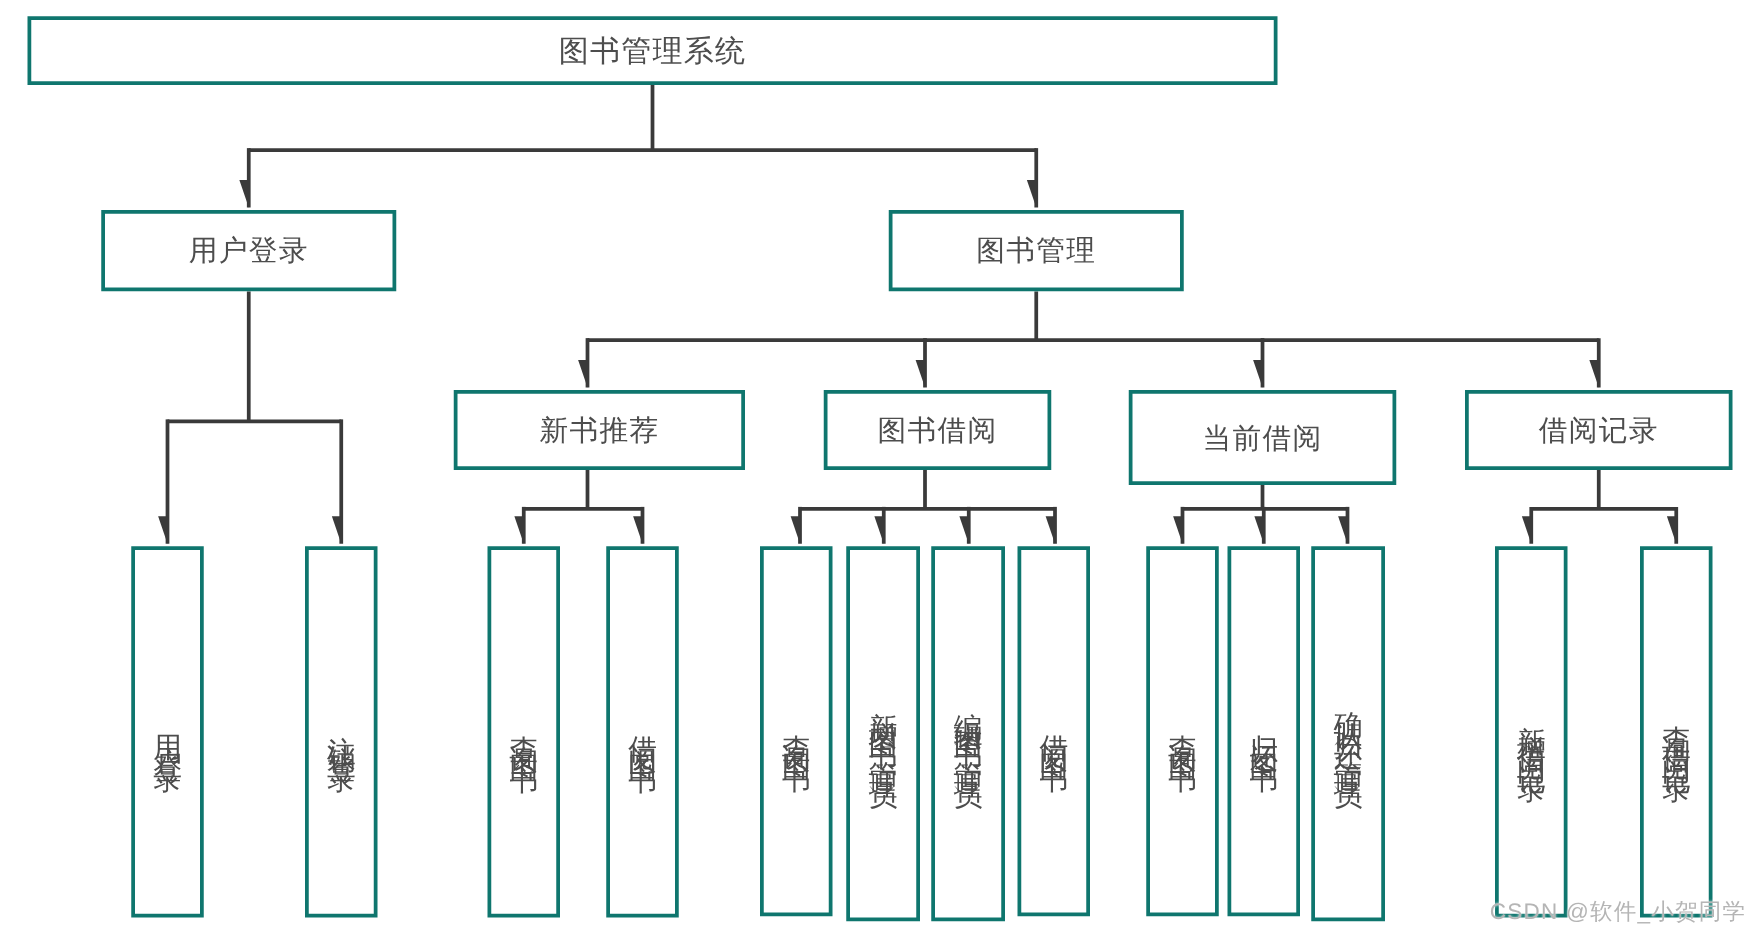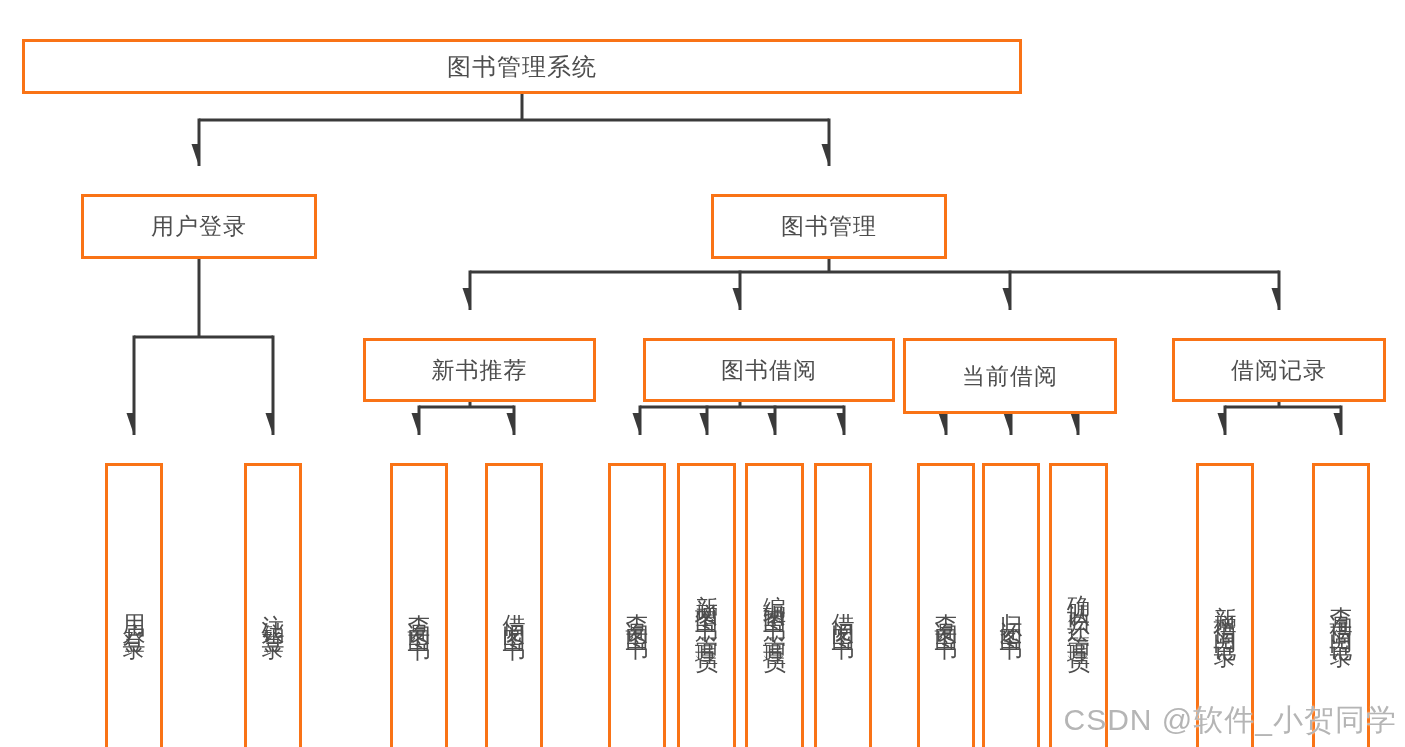--- a/index.html
+++ b/index.html
@@ -12,44 +12,43 @@
     overflow: hidden;
   }
   .connectors {
     position: absolute;
     left: 0; top: 0;
     width: 1405px; height: 747px;
   }
   .node {
     position: absolute;
     background: #ffffff;
-    border: 3px solid #f97316;
+    border: 3px solid #0f766e;
     box-sizing: border-box;
     display: flex;
     align-items: center;
     justify-content: center;
     color: #4d4d4d;
-    margin-top: 26px;
   }
   .hbox { font-size: 23px; letter-spacing: 1px; }
   .hbox.root { font-size: 24px; }
   .vbox span {
     writing-mode: vertical-rl;
     text-orientation: mixed;
     font-size: 23px;
     letter-spacing: 8px;
     line-height: 1;
     white-space: nowrap;
   }
   .vbox { font-size: 23px; }
   .watermark {
     position: absolute;
     right: 8px;
     bottom: 6px;
-    font-size: 30px;
+    font-size: 18px;
     color: #b5b5b5;
     letter-spacing: 1px;
     pointer-events: none;
     text-shadow: 0 0 2px #ffffff;
   }
 </style>
 </head>
 <body>
 
 <div class="canvas">
@@ -111,21 +110,21 @@
   <div class="node hbox" style="left:81px; top:168px; width:236px; height:65px;">
     <span>用户登录</span>
   </div>
   <div class="node hbox" style="left:711px; top:168px; width:236px; height:65px;text-align:right;">
     <span>图书管理</span>
   </div>
 
   <div class="node hbox" style="left:363px; top:312px; width:233px; height:64px;">
     <span>新书推荐</span>
   </div>
-  <div class="node hbox" style="left:643px; top:312px; width:252px; height:64px;">
+  <div class="node hbox" style="left:659px; top:312px; width:182px; height:64px;">
     <span>图书借阅</span>
   </div>
   <div class="node hbox" style="left:903px; top:312px; width:214px; height:76px;">
     <span>当前借阅</span>
   </div>
   <div class="node hbox" style="left:1172px; top:312px; width:214px; height:64px;">
     <span>借阅记录</span>
   </div>
 
   <div class="node vbox" style="left:105px; top:437px; width:58px; height:297px;">

